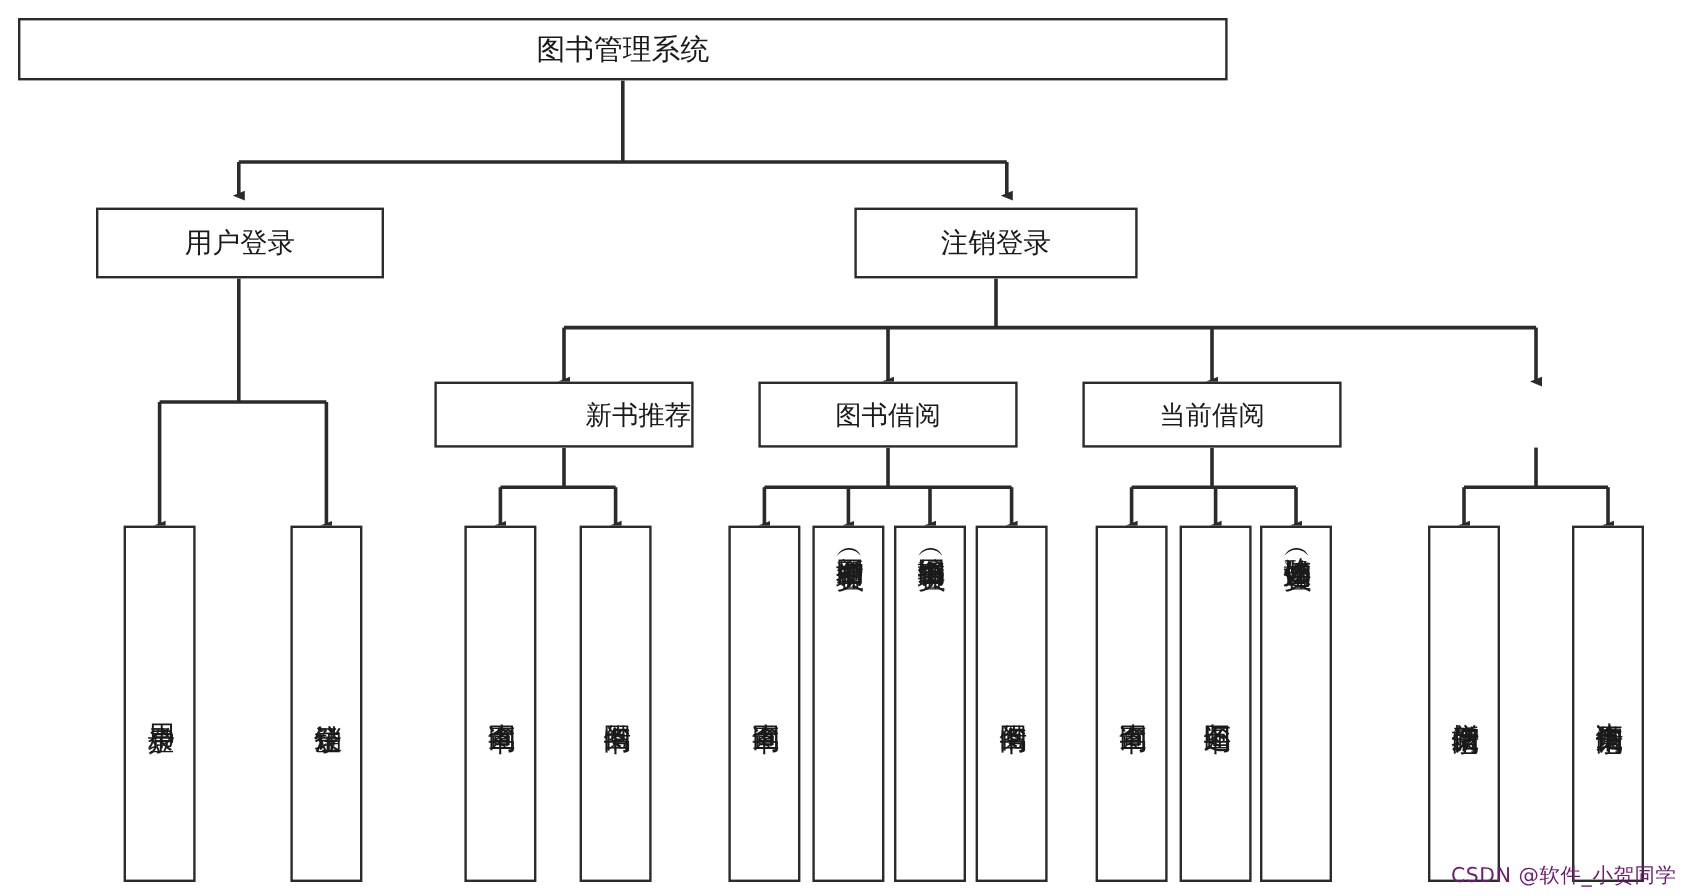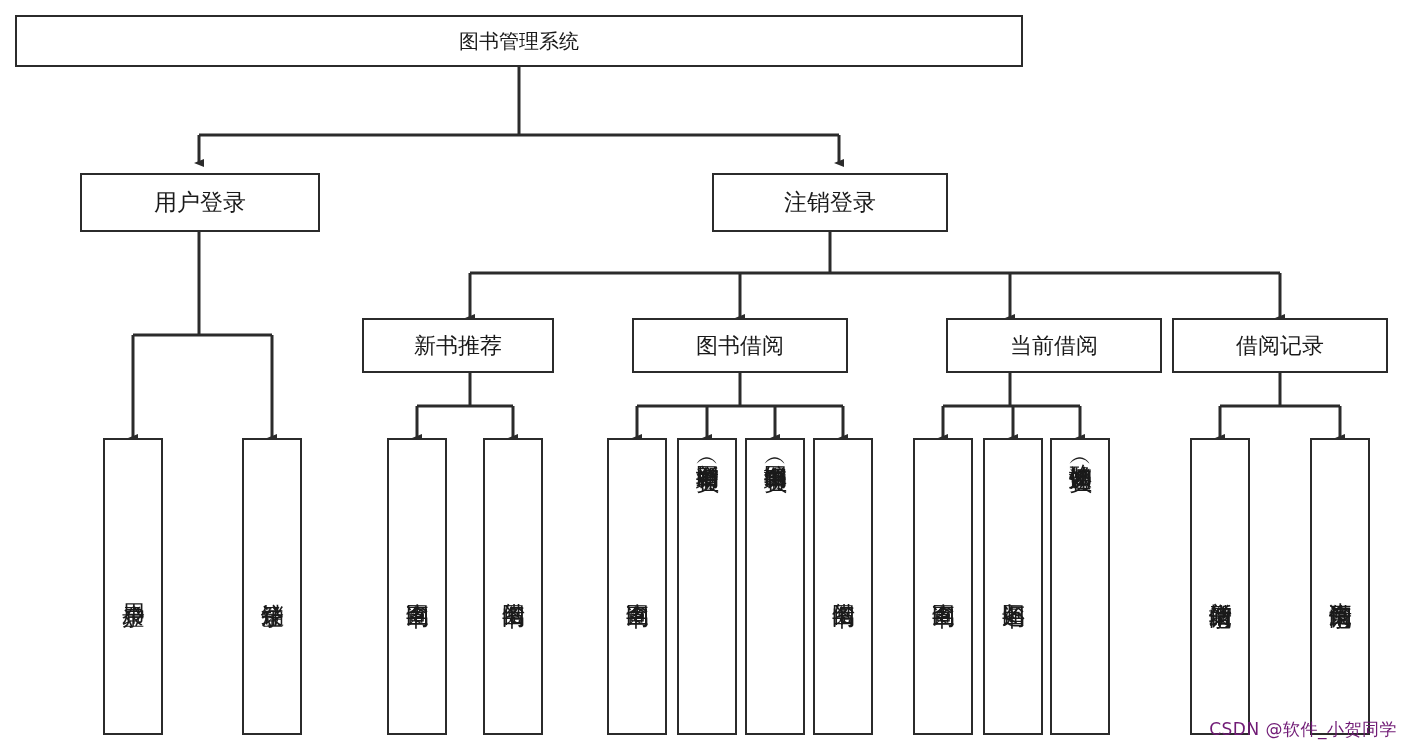--- a/index.html
+++ b/index.html
@@ -30,21 +30,21 @@
     position: absolute;
     box-sizing: border-box;
     background: #ffffff;
     border: 2px solid #2b2b2b;
     display: flex;
     align-items: center;
     justify-content: center;
     color: #1a1a1a;
   }
   .node.root-node {
-    font-size: 20px;
+    font-size: 24px;
   }
   .node.level2 {
     font-size: 23px;
   }
   .node.level3 {
     font-size: 22px;
   }
   .node.leaf {
     font-size: 23px;
     align-items: flex-start;
@@ -133,31 +133,28 @@
     <span>图书管理系统</span>
   </div>
 
   <div class="node level2" style="left:80px; top:173px; width:240px; height:59px;">
     <span>用户登录</span>
   </div>
   <div class="node level2" style="left:712px; top:173px; width:236px; height:59px;">
     <span>注销登录</span>
   </div>
 
-  <div class="node level3" style="left:362px; top:318px; width:192px; height:55px;">
+  <div class="node level3" style="left:362px; top:318px; width:216px; height:55px;justify-content:flex-end;">
     <span>新书推荐</span>
   </div>
   <div class="node level3" style="left:632px; top:318px; width:216px; height:55px;">
     <span>图书借阅</span>
   </div>
-  <div class="node level3" style="left:902px; top:318px; width:216px; height:55px;margin-left:44px;">
+  <div class="node level3" style="left:902px; top:318px; width:216px; height:55px;">
     <span>当前借阅</span>
-  </div>
-  <div class="node level3" style="left:1172px; top:318px; width:216px; height:55px;">
-    <span>借阅记录</span>
   </div>
 
   <div class="node leaf centered" style="left:103px; top:438px; width:60px; height:297px;">
     <span class="vlabel">用户登录</span>
   </div>
   <div class="node leaf centered" style="left:242px; top:438px; width:60px; height:297px;">
     <span class="vlabel">注销登录</span>
   </div>
 
   <div class="node leaf centered" style="left:387px; top:438px; width:60px; height:297px;">

